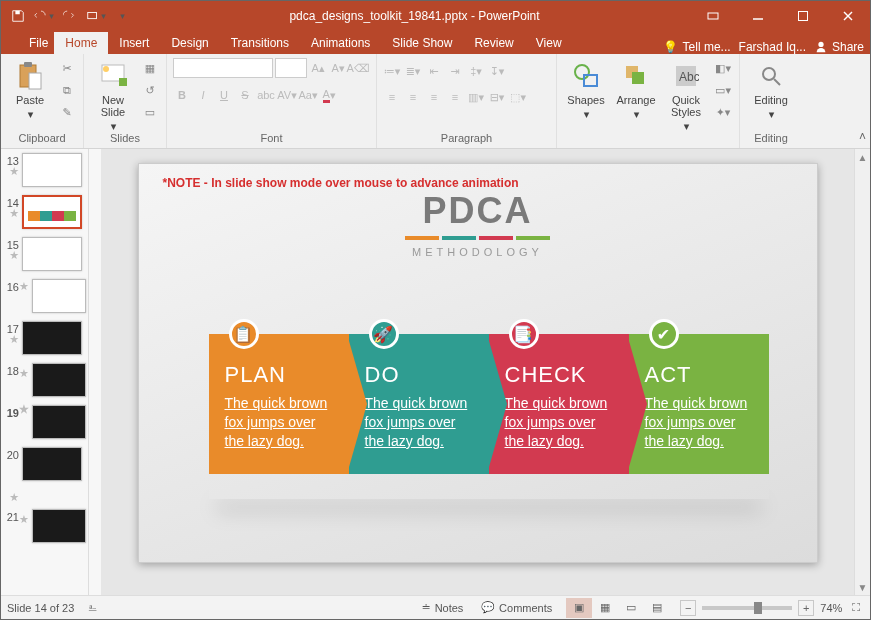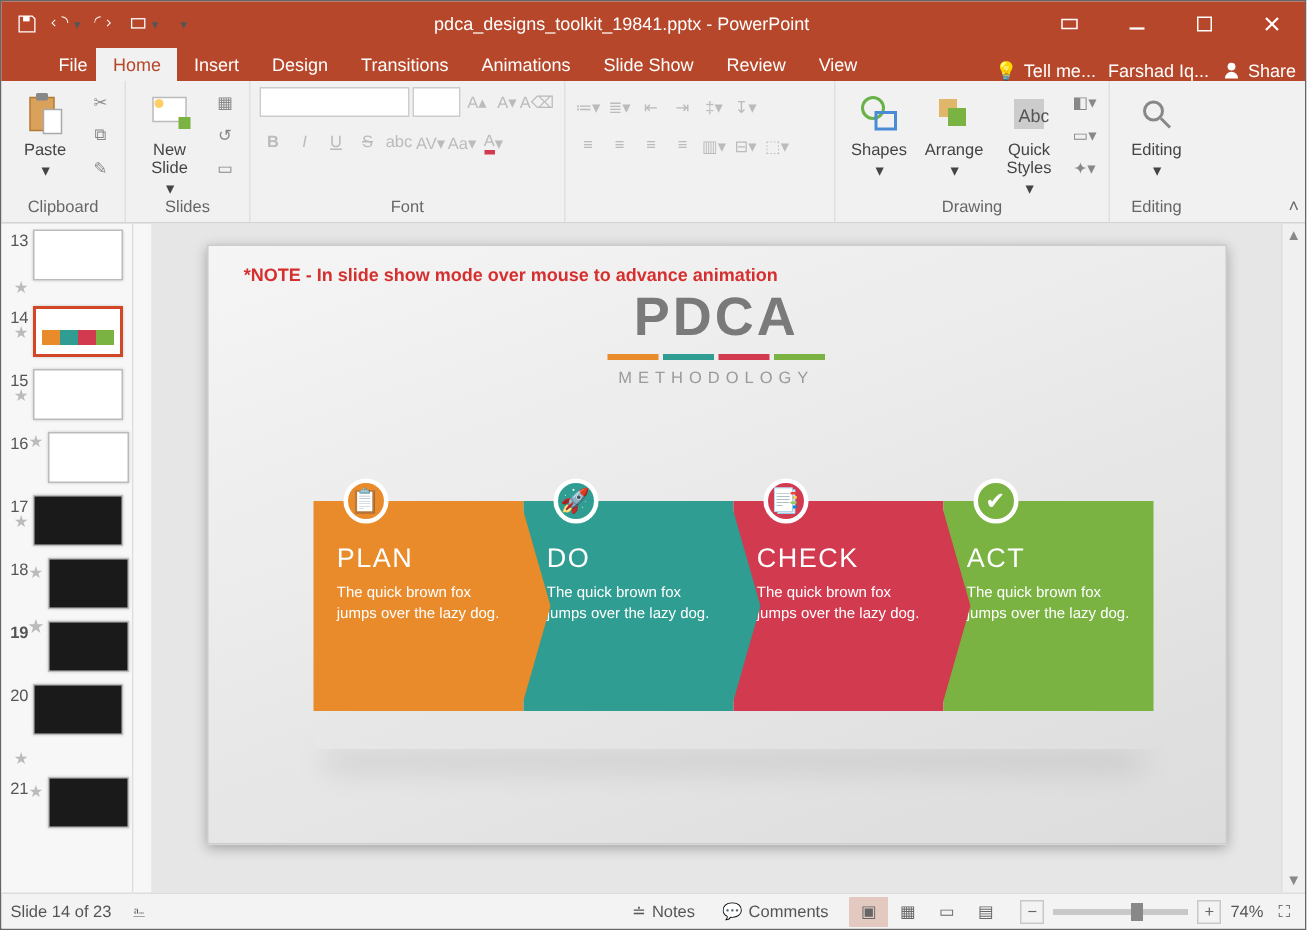--- a/index.html
+++ b/index.html
@@ -10,21 +10,21 @@
   .titlebar { height: 29px; background: #b7472a; color: #fff; display: flex; align-items: center; font-size: 12px; }
   .qat { display: flex; align-items: center; gap: 4px; padding: 0 6px; }
   .qat .qbtn { width: 22px; height: 20px; display: flex; align-items: center; justify-content: center; color: #fff; cursor: pointer; }
   .qat .qbtn svg { fill: currentColor; }
   .title-center { flex: 1; text-align: center; white-space: nowrap; overflow: hidden; text-overflow: ellipsis; }
   .wincontrols { display: flex; }
   .wincontrols .wbtn { width: 45px; height: 29px; display: flex; align-items: center; justify-content: center; cursor: pointer; }
   .wincontrols .wbtn svg { stroke: #fff; fill: none; }
 
   
-  .tabs { height: 24px; background: #b7472a; color: #fff; display: flex; align-items: flex-end; font-size: 12px; padding-left: 32px; }
+  .tabs { height: 24px; background: #b7472a; color: #fff; display: flex; align-items: flex-end; font-size: 12px; padding-left: 22px; }
   .tab { padding: 4px 11px; cursor: pointer; white-space: nowrap; }
   .tab.active { background: #f1f1f1; color: #b7472a; }
   .tab.file { padding-left: 6px; padding-right: 6px; }
   .tab-spacer { flex: 1; }
   .tab-right { display: flex; align-items: center; gap: 8px; padding-right: 6px; }
   .tell { display:flex; align-items:center; gap:4px; cursor: text; }
   .signin { cursor:pointer; }
   .share { display:flex; align-items:center; gap:4px; cursor:pointer;justify-content:center; }
 
   
@@ -74,22 +74,22 @@
   .bars span { width:34px; height:4px; }
   .subtitle { text-align:center; color:#9a9a9a; letter-spacing:4px; font-size:11px; margin-top:6px; font-family:"Century Gothic",sans-serif;}
 
   .pdca { position:absolute; left:70px; top:170px; display:flex; }
   .step { width:140px; height:140px; color:#fff; padding:28px 14px 10px 16px; position:relative; font-family:"Century Gothic","Segoe UI",sans-serif;}
   .step::after { content:""; position:absolute; right:-18px; top:0; border-top:70px solid transparent; border-bottom:70px solid transparent; z-index:2;}
   .step.orange { background:#e98b2a; } .step.orange::after{ border-left:20px solid #e98b2a;}
   .step.teal   { background:#2f9d91; } .step.teal::after  { border-left:20px solid #2f9d91;}
   .step.red    { background:#d23a50; } .step.red::after   { border-left:20px solid #d23a50;}
   .step.green  { background:#7ab342; } .step.green::after { display:none; }
-  .step h3 { font-size:18px; font-weight:400; letter-spacing:1px; margin-bottom:6px; }
-  .step p  { font-size:10px; line-height:1.35; }
+  .step h3 { font-size:22px; font-weight:400; letter-spacing:1px; margin-bottom:6px; }
+  .step p  { font-size:14px; line-height:1.35;text-decoration:underline; }
   .circle { width:30px; height:30px; border-radius:50%; border:3px solid #fff; position:absolute; top:-15px; left:20px; display:flex; align-items:center; justify-content:center; color:#fff; z-index:5;}
   .circle.orange{background:#e98b2a;} .circle.teal{background:#2f9d91;} .circle.red{background:#d23a50;} .circle.green{background:#7ab342;}
   .pdca-shadow { position:absolute; left:70px; top:315px; width:560px; height:20px; box-shadow:0 18px 20px -8px rgba(0,0,0,.35); }
 
   
   .t14 { display:flex; position:absolute; top:14px; left:4px; }
   .t14 span{ width:12px; height:10px; display:block; }
 
   
   .statusbar { height:24px; background:#f3f3f3; border-top:1px solid #ddd; display:flex; align-items:center; font-size:11px; color:#555; padding:0 6px; gap:10px; }
@@ -278,20 +278,21 @@
         <div class="row">
           <div class="ico">≡</div>
           <div class="ico">≡</div>
           <div class="ico">≡</div>
           <div class="ico">≡</div>
           <div class="ico">▥▾</div>
           <div class="ico">⊟▾</div>
           <div class="ico">⬚▾</div>
         </div>
       </div>
+      <div class="rgroup-label">Paragraph</div>
     </div>
 
     <div class="rgroup">
       <div class="rgroup-body">
         <div class="bigbtn">
           <div class="icobox">
               <svg width="28" height="26">
                 <circle cx="10" cy="9" r="7" fill="none" stroke="#69b24a" stroke-width="2"></circle>
                 <rect x="12" y="12" width="13" height="11" fill="none" stroke="#4a8bd6" stroke-width="2"></rect>
               </svg>
@@ -319,21 +320,20 @@
           <span style="white-space:pre-line;">Quick
 Styles</span>
             <span class="drop">▾</span>
         </div>
         <div class="rowbtns">
           <div class="smbtn">◧▾</div>
           <div class="smbtn">▭▾</div>
           <div class="smbtn">✦▾</div>
         </div>
       </div>
-      <div class="rgroup-label">Drawing</div>
     </div>
 
     <div class="rgroup" style="border-right:none;">
       <div class="rgroup-body">
         <div class="bigbtn" style="width:50px;">
           <div class="icobox">
               <svg width="22" height="22">
                 <circle cx="9" cy="9" r="6" fill="none" stroke="#888" stroke-width="2"></circle>
                 <line x1="14" y1="14" x2="20" y2="20" stroke="#888" stroke-width="2"></line>
               </svg>
@@ -344,21 +344,21 @@
       </div>
       <div class="rgroup-label">Editing</div>
     </div>
     <div class="ribbon-collapse">˄</div>
   </div>
 
   <div class="workarea">
     <div class="thumbcol">
       <div class="thumb-scroll" id="thumb-scroll">
           <div class="thumbrow">
-            <div style="display: flex; flex-direction: column; align-items: flex-end; gap: 21px;">
+            <div style="display: flex; flex-direction: column; align-items: flex-end;">
               <div class="num">13</div>
               <div class="star">★</div>
             </div>
             <div class="thumb"></div>
           </div>
           <div class="thumbrow">
             <div style="display: flex; flex-direction: column; align-items: flex-end;">
               <div class="num">14</div>
               <div class="star">★</div>
             </div>

